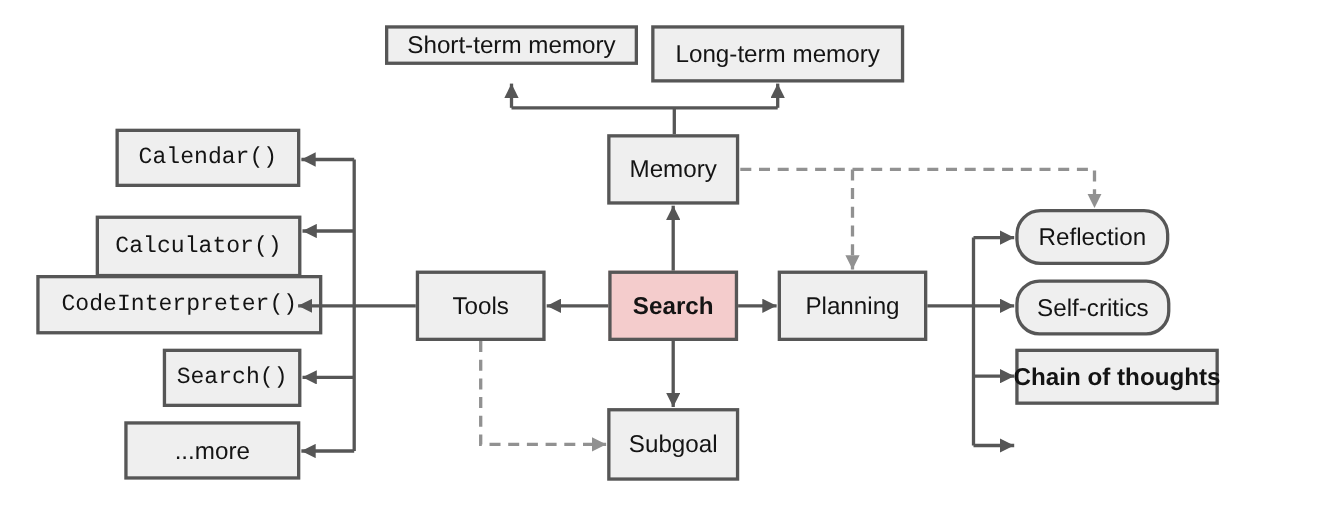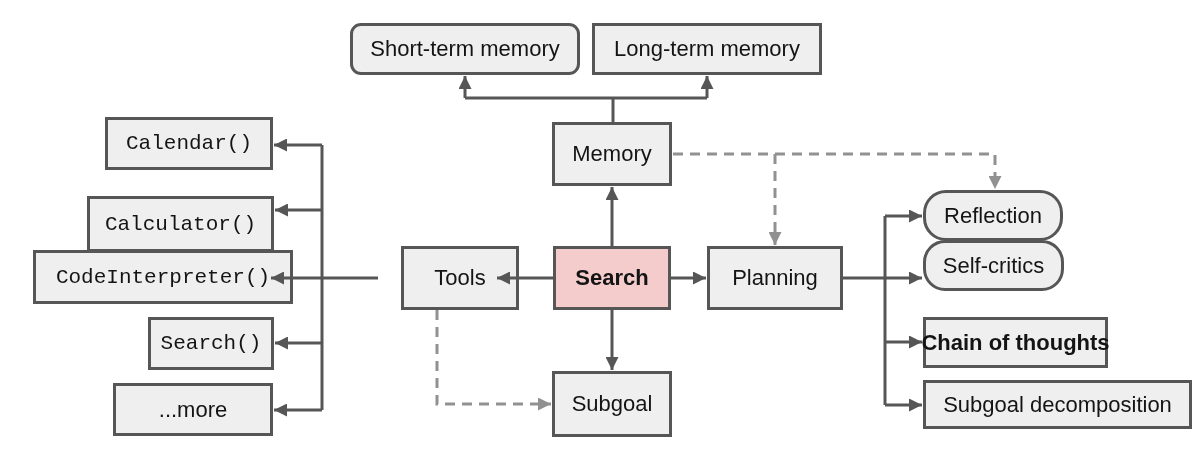--- a/index.html
+++ b/index.html
@@ -51,34 +51,34 @@
   .edge-dashed{
     stroke:var(--dashed-line);
     stroke-width:3;
     fill:none;
     stroke-dasharray:10 7;
   }
   .arrow-solid-fill{fill:var(--line);}
   .arrow-grey-fill{fill:var(--dashed-line);}
 
   
-  #n-stm      {left:350px;top:23px; width:230px;height:52px;border-radius:11px;}
+  #n-stm      {left:350px;top:23px; width:230px;height:36px;}
   #n-ltm      {left:592px;top:23px; width:230px;height:52px;}
   #n-memory   {left:552px;top:122px;width:120px;height:64px;}
-  #n-tools    {left:378px;top:246px;width:118px;height:64px;margin-left:23px;}
+  #n-tools    {left:378px;top:246px;width:118px;height:64px;}
   #n-agent    {left:553px;top:246px;width:118px;height:64px;}
   #n-planning {left:707px;top:246px;width:136px;height:64px;}
   #n-action   {left:552px;top:371px;width:120px;height:66px;}
   #n-calendar {left:105px;top:117px;width:168px;height:53px;}
   #n-calc     {left:87px; top:196px;width:187px;height:56px;}
   #n-codeint  {left:4px;  top:250px;width:260px;height:54px;margin-left:29px;}
   #n-search   {left:148px;top:317px;width:126px;height:53px;}
   #n-more     {left:113px;top:383px;width:160px;height:53px;}
   #n-reflect  {left:923px;top:190px;width:140px;height:51px;border-radius:23px;}
-  #n-selfcrit {left:923px;top:240px;width:141px;height:51px;border-radius:22px;}
+  #n-selfcrit {left:923px;top:254px;width:141px;height:51px;border-radius:22px;}
   #n-chain    {left:923px;top:317px;width:185px;height:51px;font-weight:bold;}
   #n-subgoal  {left:923px;top:380px;width:269px;height:49px;}
 </style>
 </head>
 <body>
 
 <div class="canvas">
 
   <div class="node" id="n-stm">Short-term memory</div>
   <div class="node" id="n-ltm">Long-term memory</div>
@@ -88,21 +88,20 @@
   <div class="node" id="n-planning">Planning</div>
   <div class="node" id="n-action">Subgoal</div>
   <div class="node mono" id="n-calendar">Calendar()</div>
   <div class="node mono" id="n-calc">Calculator()</div>
   <div class="node mono" id="n-codeint">CodeInterpreter()</div>
   <div class="node mono" id="n-search">Search()</div>
   <div class="node" id="n-more">...more</div>
   <div class="node" id="n-reflect">Reflection</div>
   <div class="node" id="n-selfcrit">Self-critics</div>
   <div class="node" id="n-chain">Chain of thoughts</div>
-  <div class="node" id="n-subgoal">Subgoal decomposition</div>
 
   <svg class="connectors" viewBox="0 0 1200 476" xmlns="http://www.w3.org/2000/svg">
     <defs>
       <marker id="arrSolid" viewBox="0 0 12 12" refX="12" refY="6" markerWidth="13" markerHeight="13" orient="auto" markerUnits="userSpaceOnUse">
         <path class="arrow-solid-fill" d="M0,0 L12,6 L0,12 Z"></path>
       </marker>
       <marker id="arrGrey" viewBox="0 0 12 12" refX="12" refY="6" markerWidth="13" markerHeight="13" orient="auto" markerUnits="userSpaceOnUse">
         <path class="arrow-grey-fill" d="M0,0 L12,6 L0,12 Z"></path>
       </marker>
     </defs>

